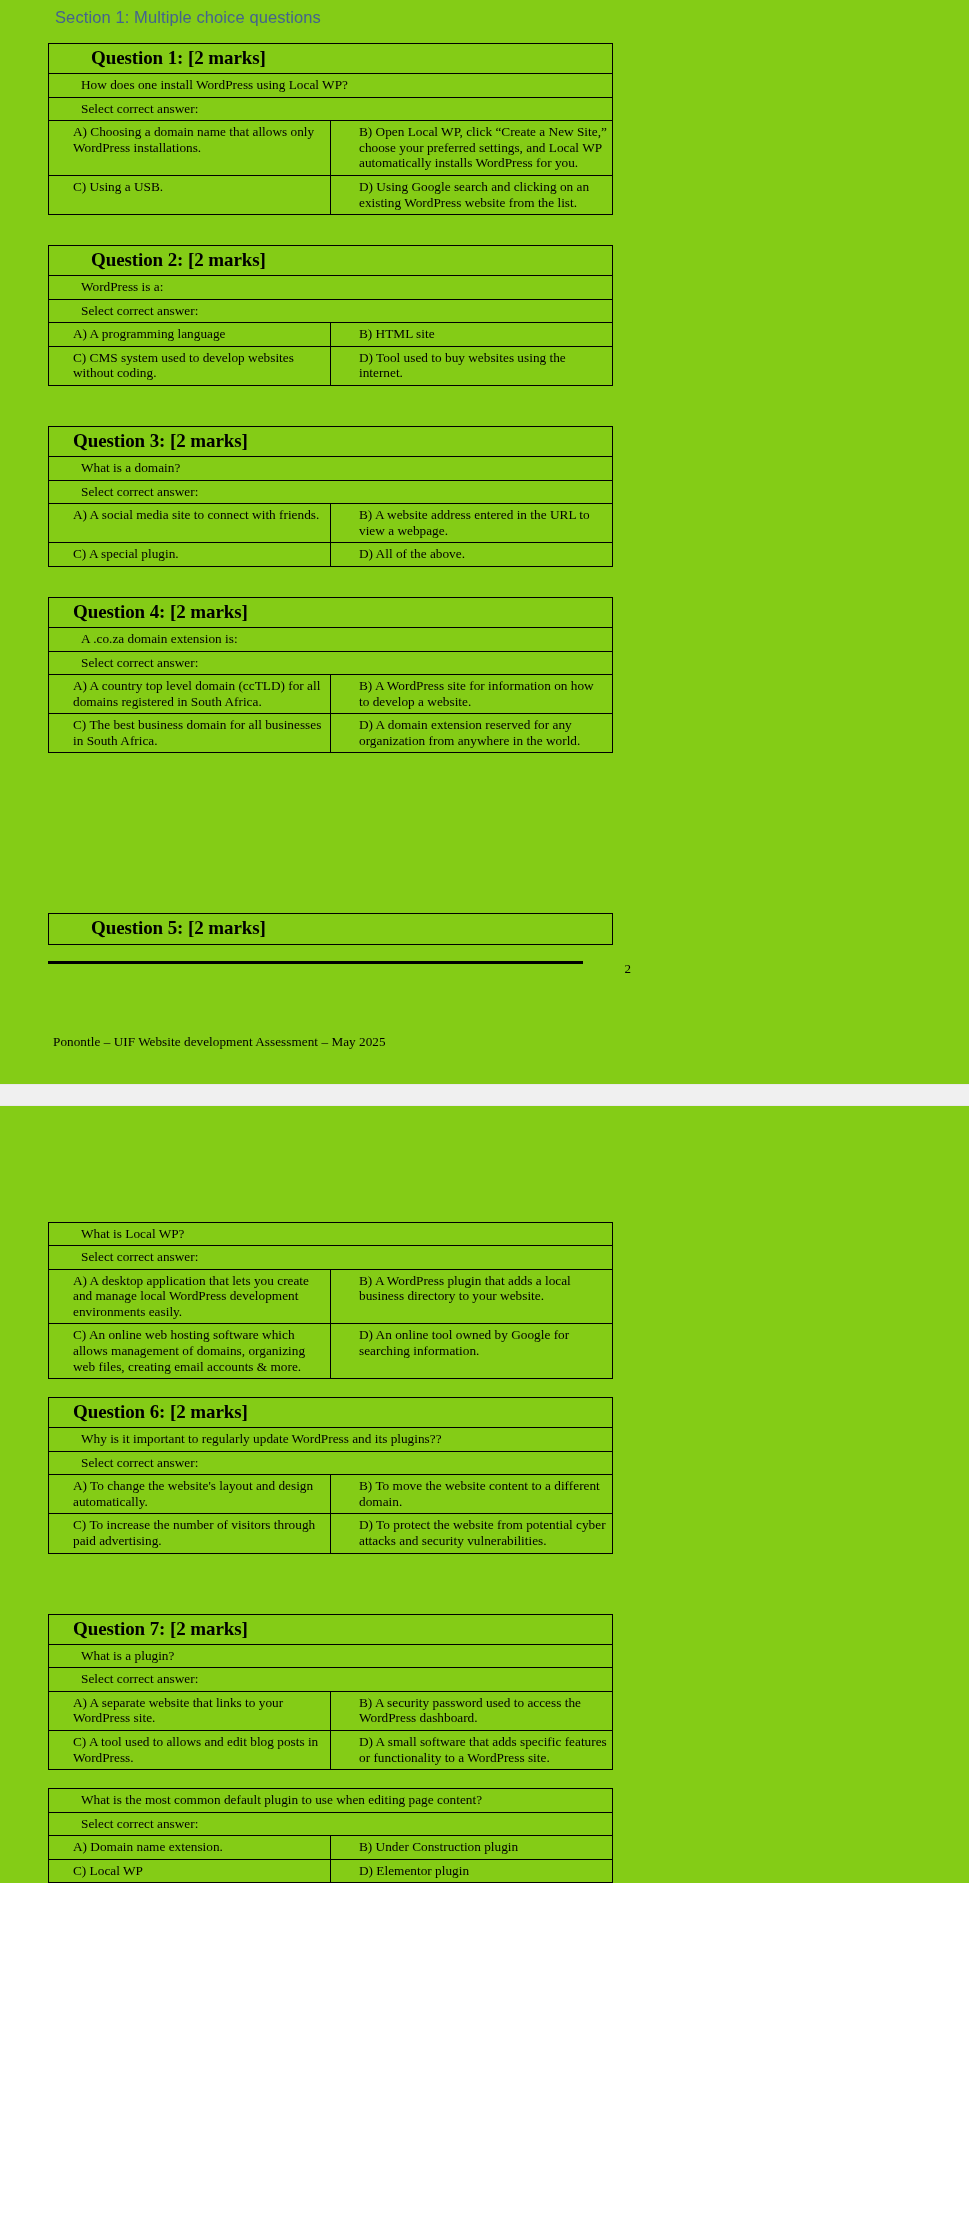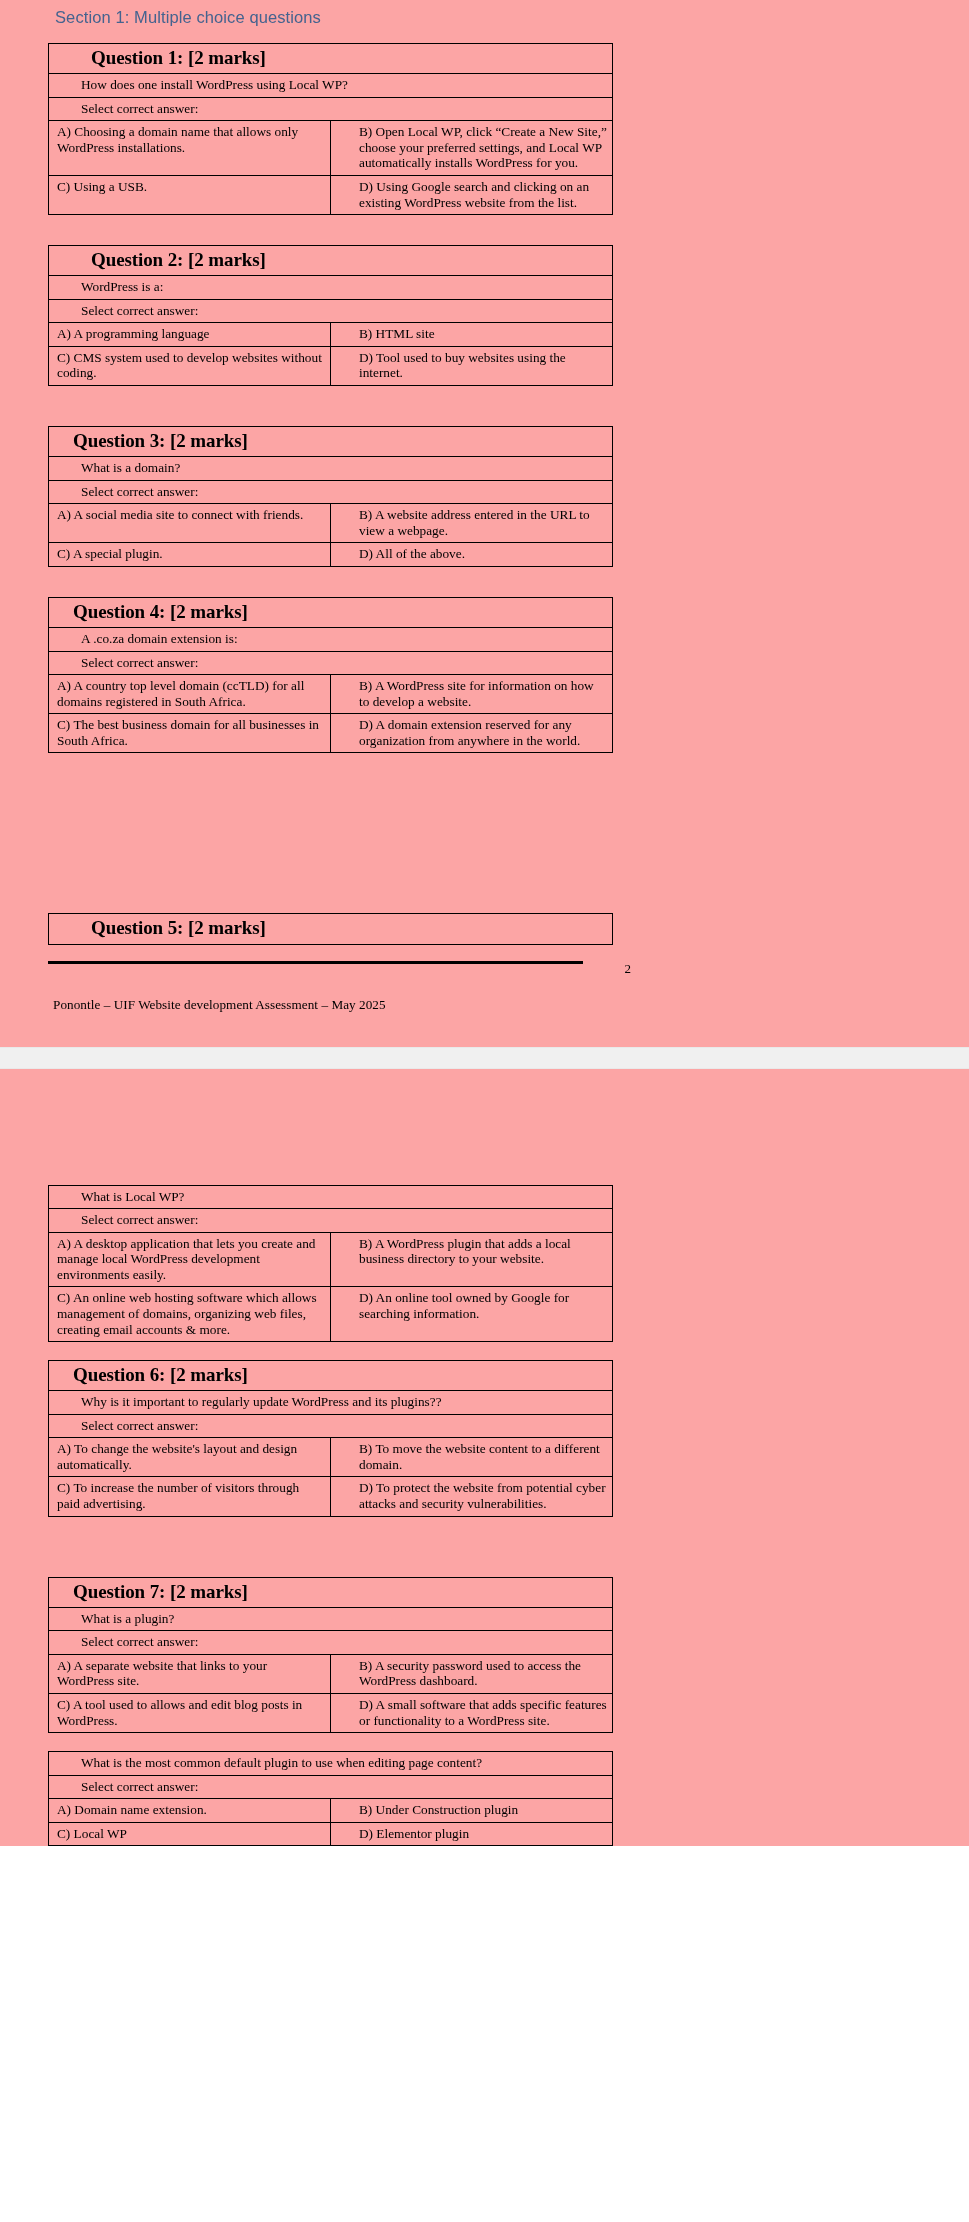--- a/index.html
+++ b/index.html
@@ -9,21 +9,21 @@
   }
   body {
     width: 969px;
     font-family: "Liberation Serif", "DejaVu Serif", serif;
     color: #000000;
     -webkit-font-smoothing: antialiased;
   }
   .page {
     position: relative;
     width: 969px;
-    background: #fca5a5;
+    background: #84cc16;
     padding: 0 0 0 0;
   }
   .page-inner {
     width: 565px;
     margin: 0 0 0 48px;
   }
   .page-break {
     width: 969px;
     height: 22px;
     background: #f0f0f0;
@@ -64,21 +64,21 @@
     letter-spacing: -0.1px;
   }
   .qtable td.qhead.indent-sm {
     padding-left: 24px;
   }
   .qtable td.stem,
   .qtable td.prompt {
     padding-left: 32px;
   }
   .qtable td.opt {
-    padding-left: 8px;
+    padding-left: 24px;
     width: 50%;
   }
   .qtable td.opt-r {
     padding-left: 28px;
     width: 50%;
   }
 
   .spacer-sm { height: 18px; }
   .spacer-md { height: 30px; }
   .spacer-lg { height: 40px; }
@@ -98,23 +98,24 @@
     font-size: 13px;
     font-family: "Liberation Serif", serif;
   }
   .footer-rule {
     border-top: 3px solid #000000;
     width: 535px;
     margin: 16px 0 0 0;
   }
   .footer-text {
     font-size: 13.2px;
-    padding: 33px 0 0 5px;
+    padding: 22px 0 0 5px;
     letter-spacing: 0.05px;
     white-space: nowrap;
+    margin-top: 48px;
   }
 </style>
 </head>
 <body>
 
 <div class="page">
   <div class="page-inner">
 
     <div class="section-heading">Section 1: Multiple choice questions</div>
 

